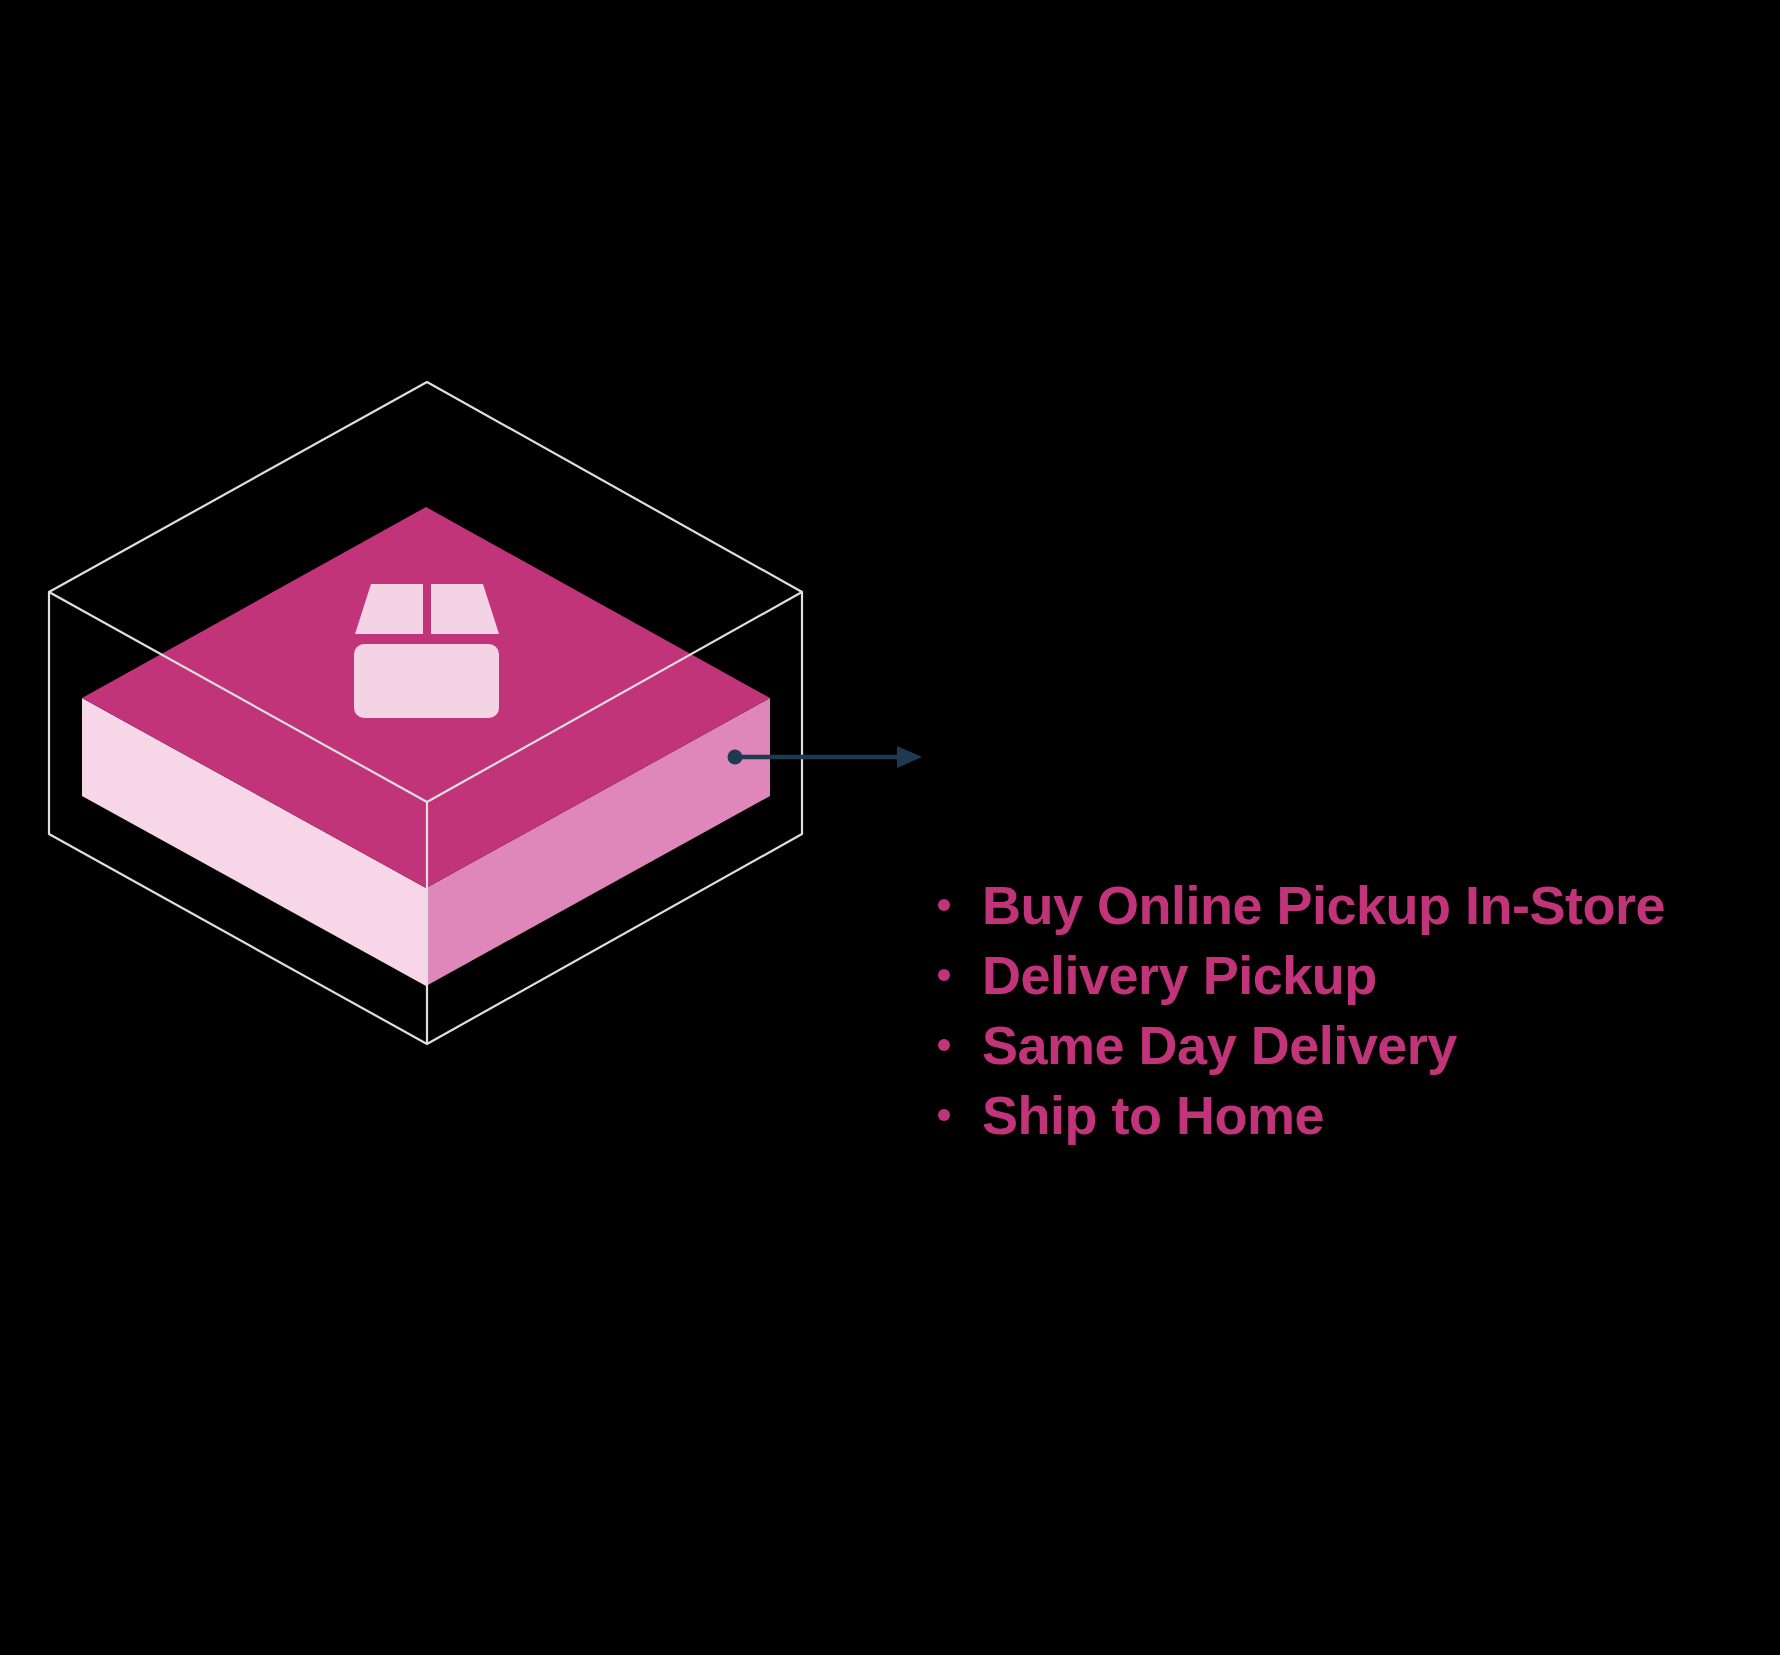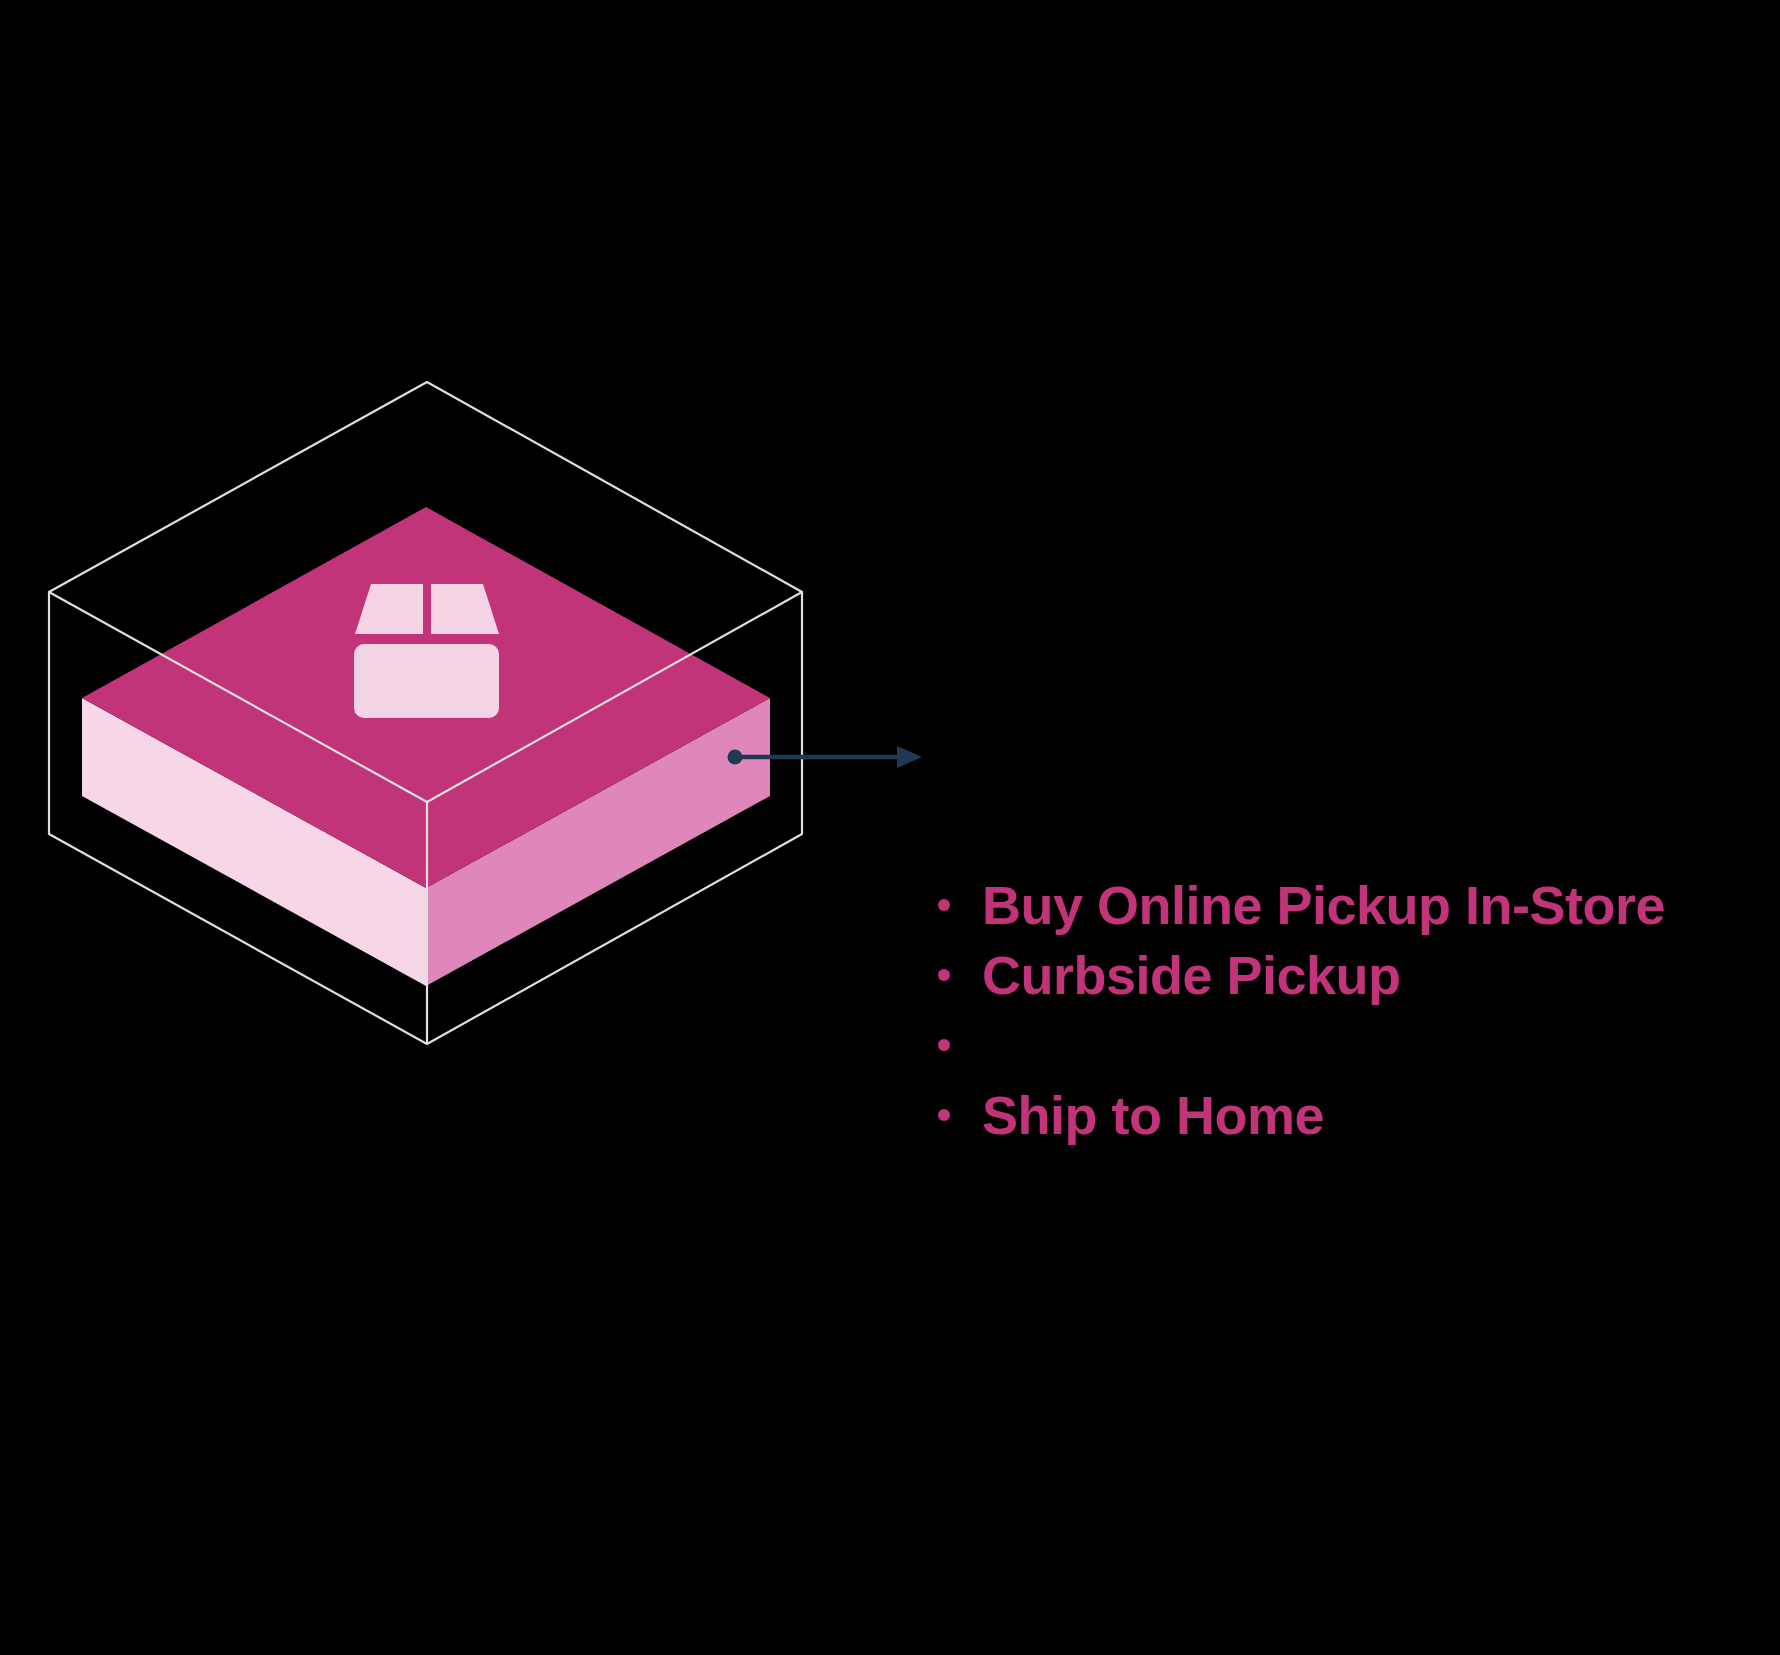--- a/index.html
+++ b/index.html
@@ -80,24 +80,25 @@
     </g>
   </svg>
 
   <div class="callout-list">
     <div class="callout-item">
       <span class="bullet"></span>
       <span class="callout-label">Buy Online Pickup In-Store</span>
     </div>
     <div class="callout-item">
       <span class="bullet"></span>
-      <span class="callout-label">Curbside Pickup</span>
+      <span class="callout-label">Delivery Pickup</span>
     </div>
     <div class="callout-item">
       <span class="bullet"></span>
+      <span class="callout-label">Same Day Delivery</span>
     </div>
     <div class="callout-item">
       <span class="bullet"></span>
       <span class="callout-label">Ship to Home</span>
     </div>
   </div>
 
 </div>
 
 </body></html>

